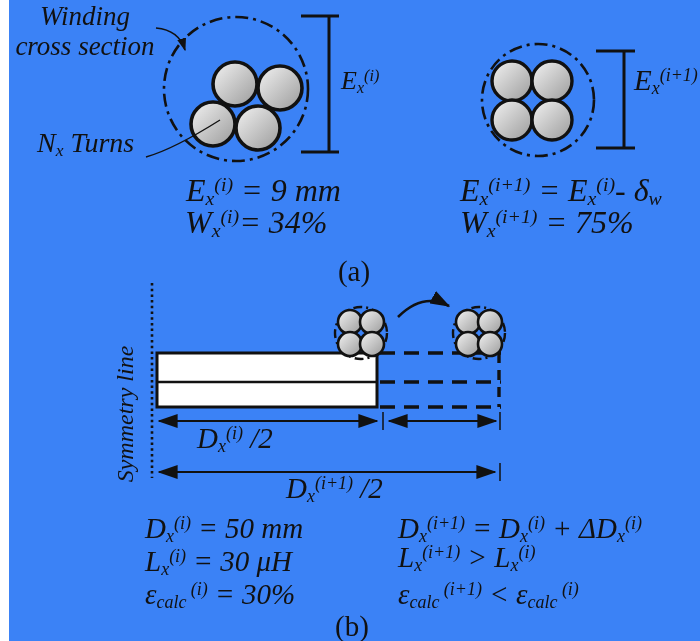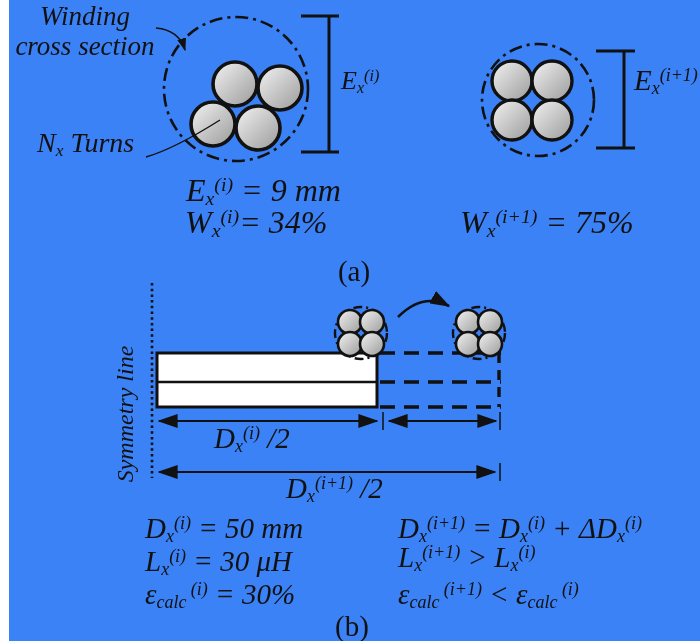--- a/index.html
+++ b/index.html
@@ -19,21 +19,21 @@
   .eq-a.l1{left:177px;top:174px;}
   .eq-a.l2{left:176px;top:206px;}
   .eq-a.r1{left:451px;top:174px;}
   .eq-a.r2{left:451px;top:206px;text-align:right;}
   .caption{font-style:normal;font-size:29px;text-align:center;width:86px;}
   .caption.a{left:302px;top:257px;}
   .caption.b{left:300px;top:612px;}
   .symmetry-label{left:37px;top:401px;width:160px;height:26px;text-align:center;
                   font-size:24px;transform:rotate(-90deg);}
   .dim-b{font-size:29px;}
-  .dim-b.d1{left:205px;top:424px;}
+  .dim-b.d1{left:188px;top:424px;}
   .dim-b.d2{left:384px;top:424px;}
   .dim-b.d3{left:277px;top:474px;}
   .eq-b{font-size:29px;}
   .eq-b.l1{left:136px;top:514px;}
   .eq-b.l2{left:136px;top:547px;}
   .eq-b.l3{left:136px;top:580px;}
   .eq-b.r1{left:389px;top:514px;}
   .eq-b.r2{left:389px;top:543px;}
   .eq-b.r3{left:389px;top:580px;text-align:right;}
 </style>
@@ -143,20 +143,21 @@
 cross section</div>
 
   <div class="t turns-label"><span>N</span><span class="sub">x</span><span> Turns</span></div>
 
   <div class="t dim-ex-i"><span>E</span><span class="sub">x</span><span class="sup">(i)</span></div>
 
   <div class="t dim-ex-i1"><span>E</span><span class="sub">x</span><span class="sup">(i+1)</span></div>
 
   <div class="t eq-a l1"><span>E</span><span class="sub">x</span><span class="sup">(i)</span><span> = 9 mm</span></div>
   <div class="t eq-a l2"><span>W</span><span class="sub">x</span><span class="sup">(i)</span><span>= 34%</span></div>
+  <div class="t eq-a r1"><span>E</span><span class="sub">x</span><span class="sup">(i+1)</span><span> = </span><span>E</span><span class="sub">x</span><span class="sup">(i)</span><span>- </span><span>δ</span><span class="sub">w</span></div>
   <div class="t eq-a r2"><span>W</span><span class="sub">x</span><span class="sup">(i+1)</span><span> = 75%</span></div>
 
   <div class="t caption a">(a)</div>
 
   <div class="t symmetry-label">Symmetry line</div>
 
   <div class="t dim-b d1"><span>D</span><span class="sub">x</span><span class="sup">(i)</span><span> /2</span></div>
   <div class="t dim-b d3"><span>D</span><span class="sub">x</span><span class="sup">(i+1)</span><span> /2</span></div>
 
   <div class="t eq-b l1"><span>D</span><span class="sub">x</span><span class="sup">(i)</span><span> = 50 mm</span></div>

